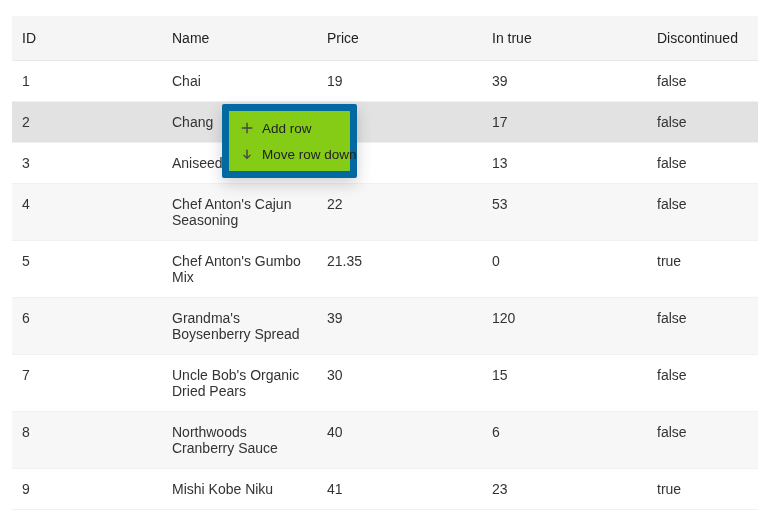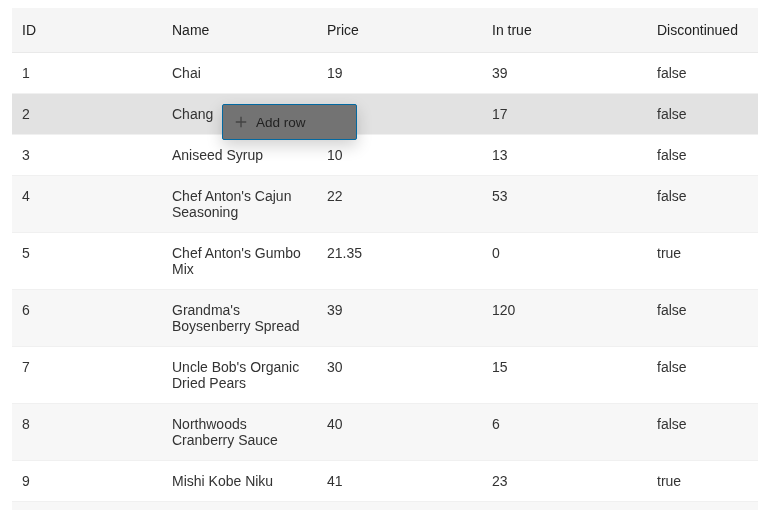--- a/index.html
+++ b/index.html
@@ -8,21 +8,21 @@
     padding: 0;
     font-family: -apple-system, BlinkMacSystemFont, "Segoe UI", Helvetica, Arial, sans-serif;
     font-size: 14px;
     color: #111;
     background: #fff;
   }
   .page {
     width: 770px;
     height: 510px;
     position: relative;
-    padding: 8px 12px 0 12px;
+    padding: 16px 12px 0 12px;
   }
   table {
     width: 100%;
     border-collapse: collapse;
     table-layout: fixed;
   }
   thead th {
     text-align: left;
     font-weight: 400;
     font-size: 14px;
@@ -50,22 +50,22 @@
   col.c-price { width: 165px; }
   col.c-stock { width: 165px; }
   col.c-disc  { width: auto; }
 
   
   .context-menu {
     position: absolute;
     top: 104px;
     left: 222px;
     width: 135px;
-    background: #737373;
-    border: 1px solid #0369a1;
+    background: #84cc16;
+    border: 7px solid #0369a1;
     border-radius: 2px;
     box-shadow: 0 6px 16px rgba(0,0,0,.18);
     padding: 4px 0;
     font-size: 13.5px;
     z-index: 10;
   }
   .menu-item {
     display: flex;
     align-items: center;
     padding: 5px 10px;
@@ -184,15 +184,23 @@
 
   <div class="context-menu">
     <div class="menu-item">
       <span class="mi-icon">
         <svg viewBox="0 0 16 16">
             <path d="M8 2v12M2 8h12"></path>
           </svg>
       </span>
       <span>Add row</span>
     </div>
+    <div class="menu-item">
+      <span class="mi-icon">
+        <svg viewBox="0 0 16 16">
+            <path d="M8 3v10M4 9l4 4 4-4"></path>
+          </svg>
+      </span>
+      <span>Move row down</span>
+    </div>
   </div>
 
 </div>
 
 </body></html>

